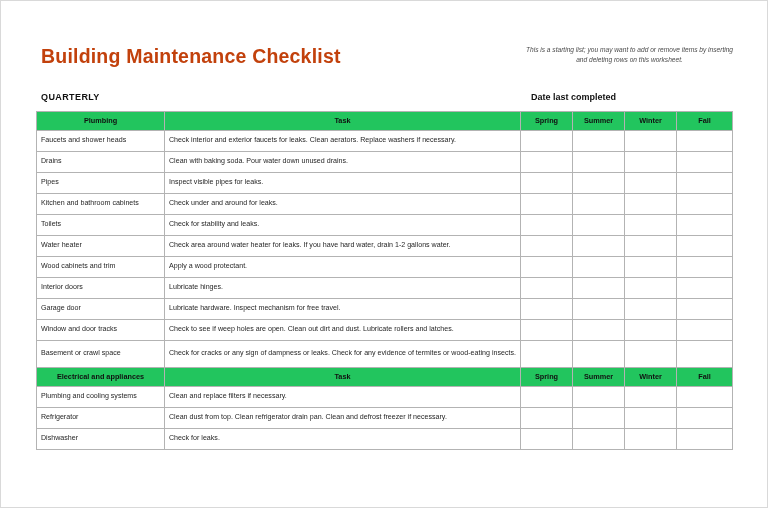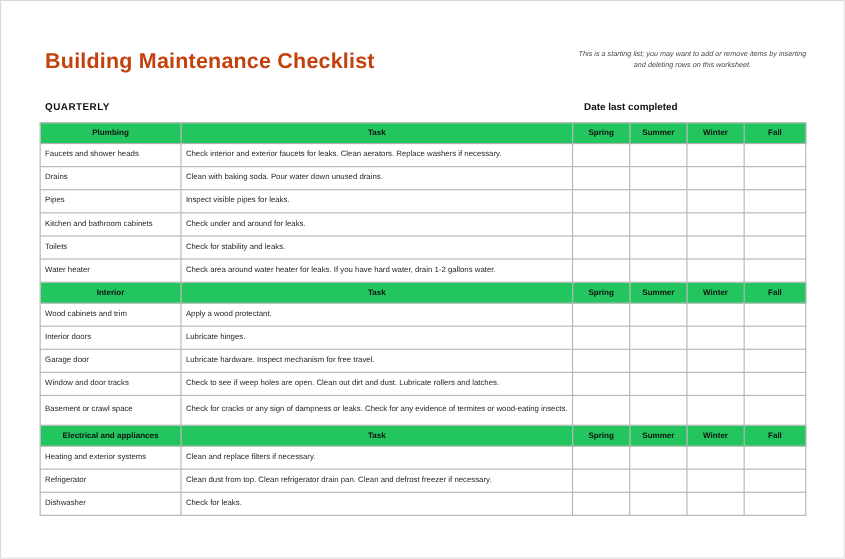--- a/index.html
+++ b/index.html
@@ -180,28 +180,20 @@
             <td></td>
           </tr>
           <tr class="item">
             <td>Water heater</td>
             <td>Check area around water heater for leaks. If you have hard water, drain 1-2 gallons water.</td>
             <td></td>
             <td></td>
             <td></td>
             <td></td>
           </tr>
-          <tr class="section-head">
-            <td>Interior</td>
-            <td>Task</td>
-            <td class="seasons-cell">Spring</td>
-            <td class="seasons-cell">Summer</td>
-            <td class="seasons-cell">Winter</td>
-            <td class="seasons-cell">Fall</td>
-          </tr>
           <tr class="item">
             <td>Wood cabinets and trim</td>
             <td>Apply a wood protectant.</td>
             <td></td>
             <td></td>
             <td></td>
             <td></td>
           </tr>
           <tr class="item">
             <td>Interior doors</td>
@@ -237,21 +229,21 @@
           </tr>
           <tr class="section-head">
             <td>Electrical and appliances</td>
             <td>Task</td>
             <td class="seasons-cell">Spring</td>
             <td class="seasons-cell">Summer</td>
             <td class="seasons-cell">Winter</td>
             <td class="seasons-cell">Fall</td>
           </tr>
           <tr class="item">
-            <td>Heating and exterior systems</td>
+            <td>Plumbing and cooling systems</td>
             <td>Clean and replace filters if necessary.</td>
             <td></td>
             <td></td>
             <td></td>
             <td></td>
           </tr>
           <tr class="item">
             <td>Refrigerator</td>
             <td>Clean dust from top. Clean refrigerator drain pan. Clean and defrost freezer if necessary.</td>
             <td></td>

